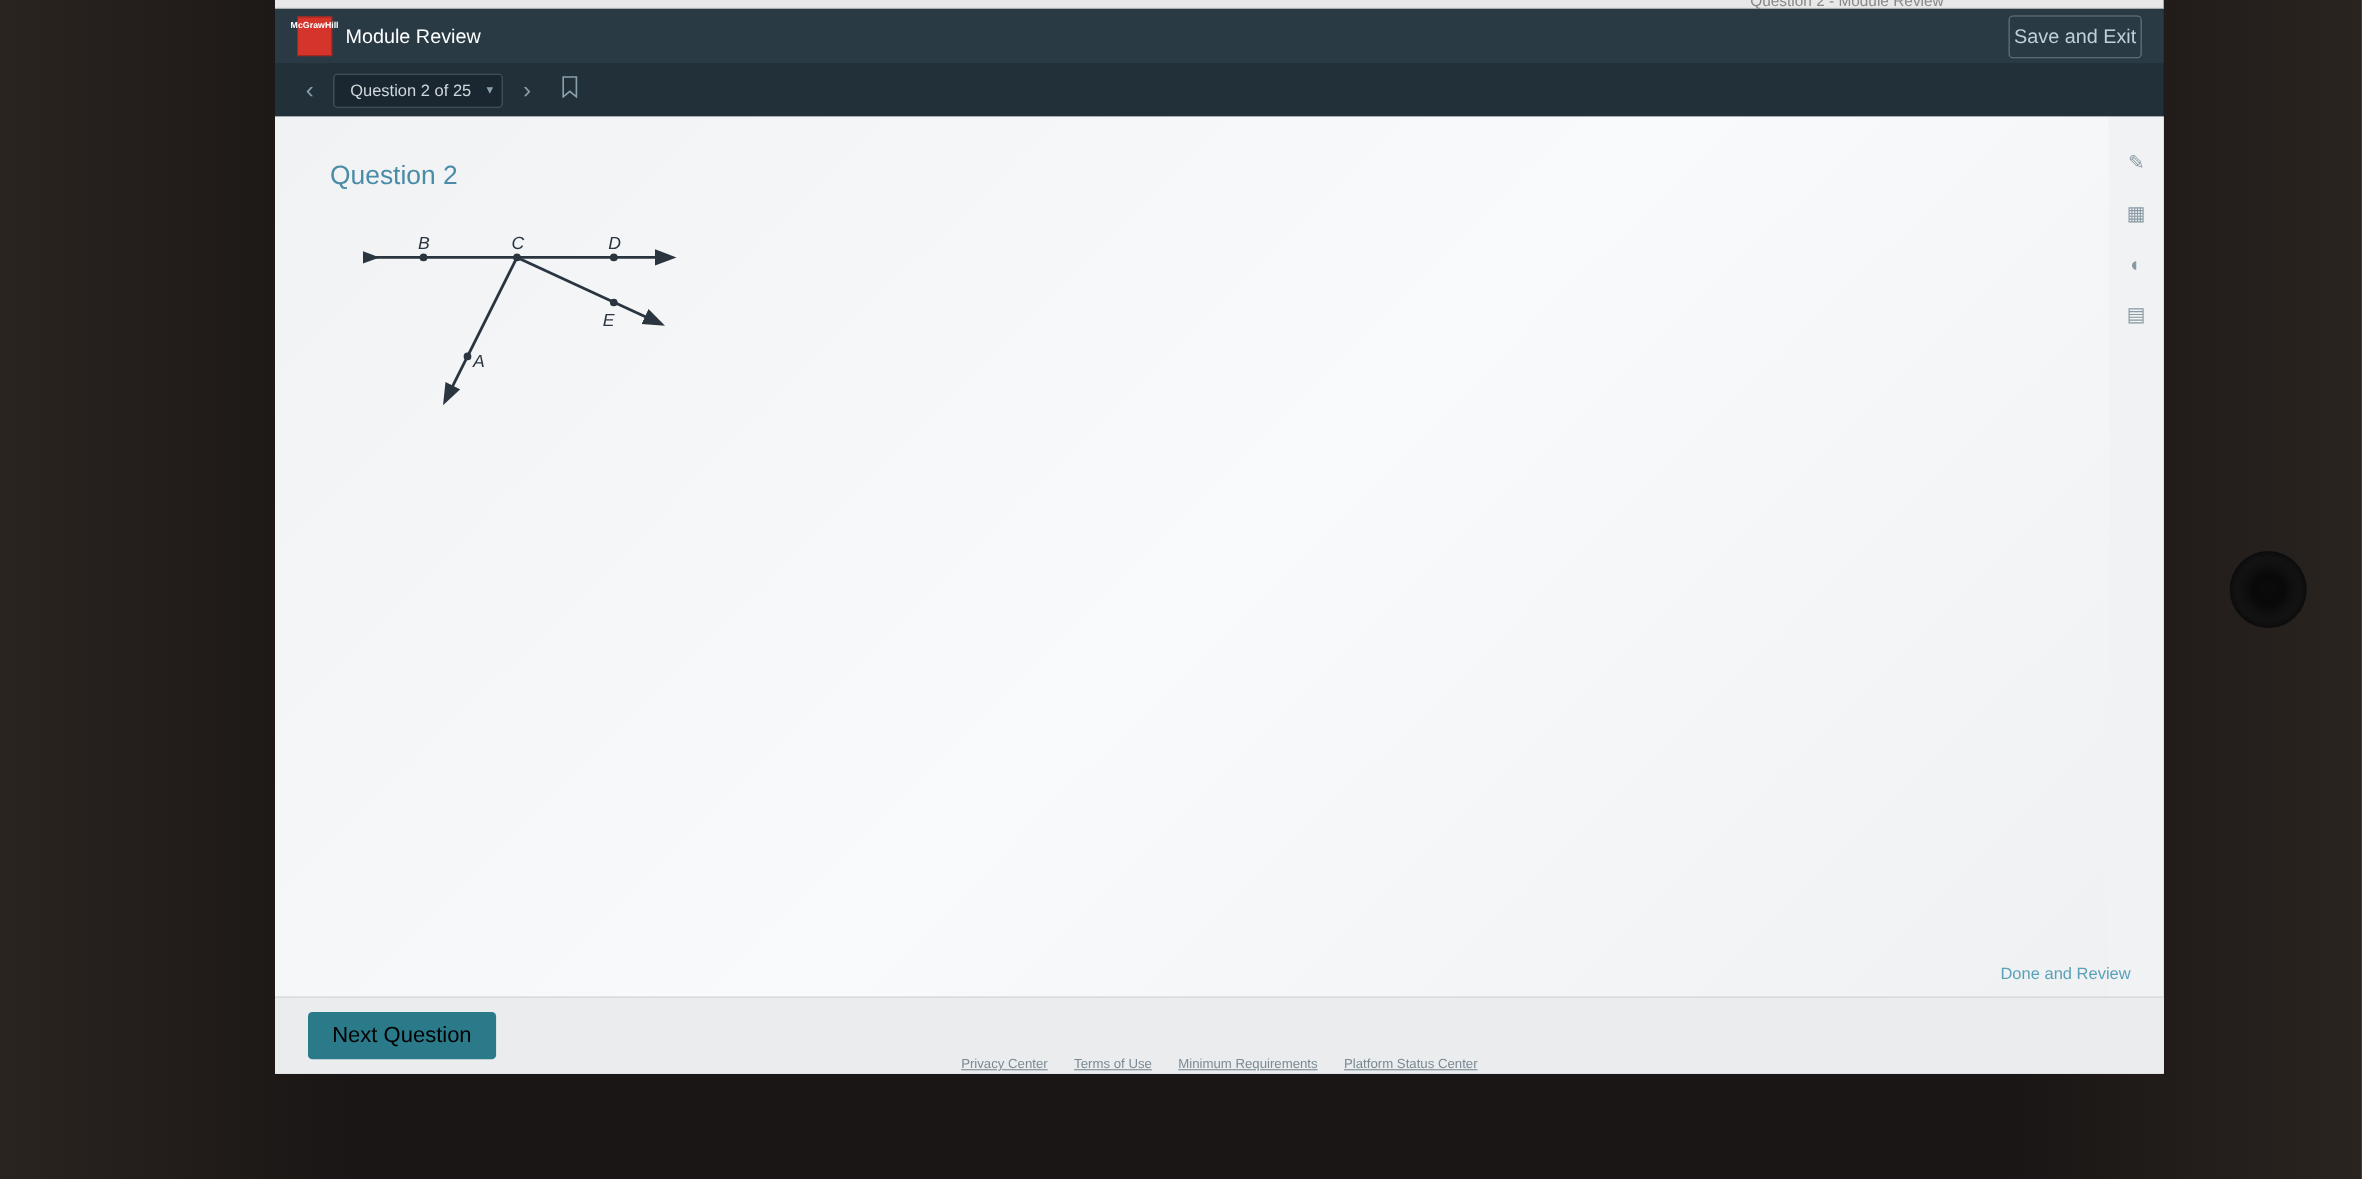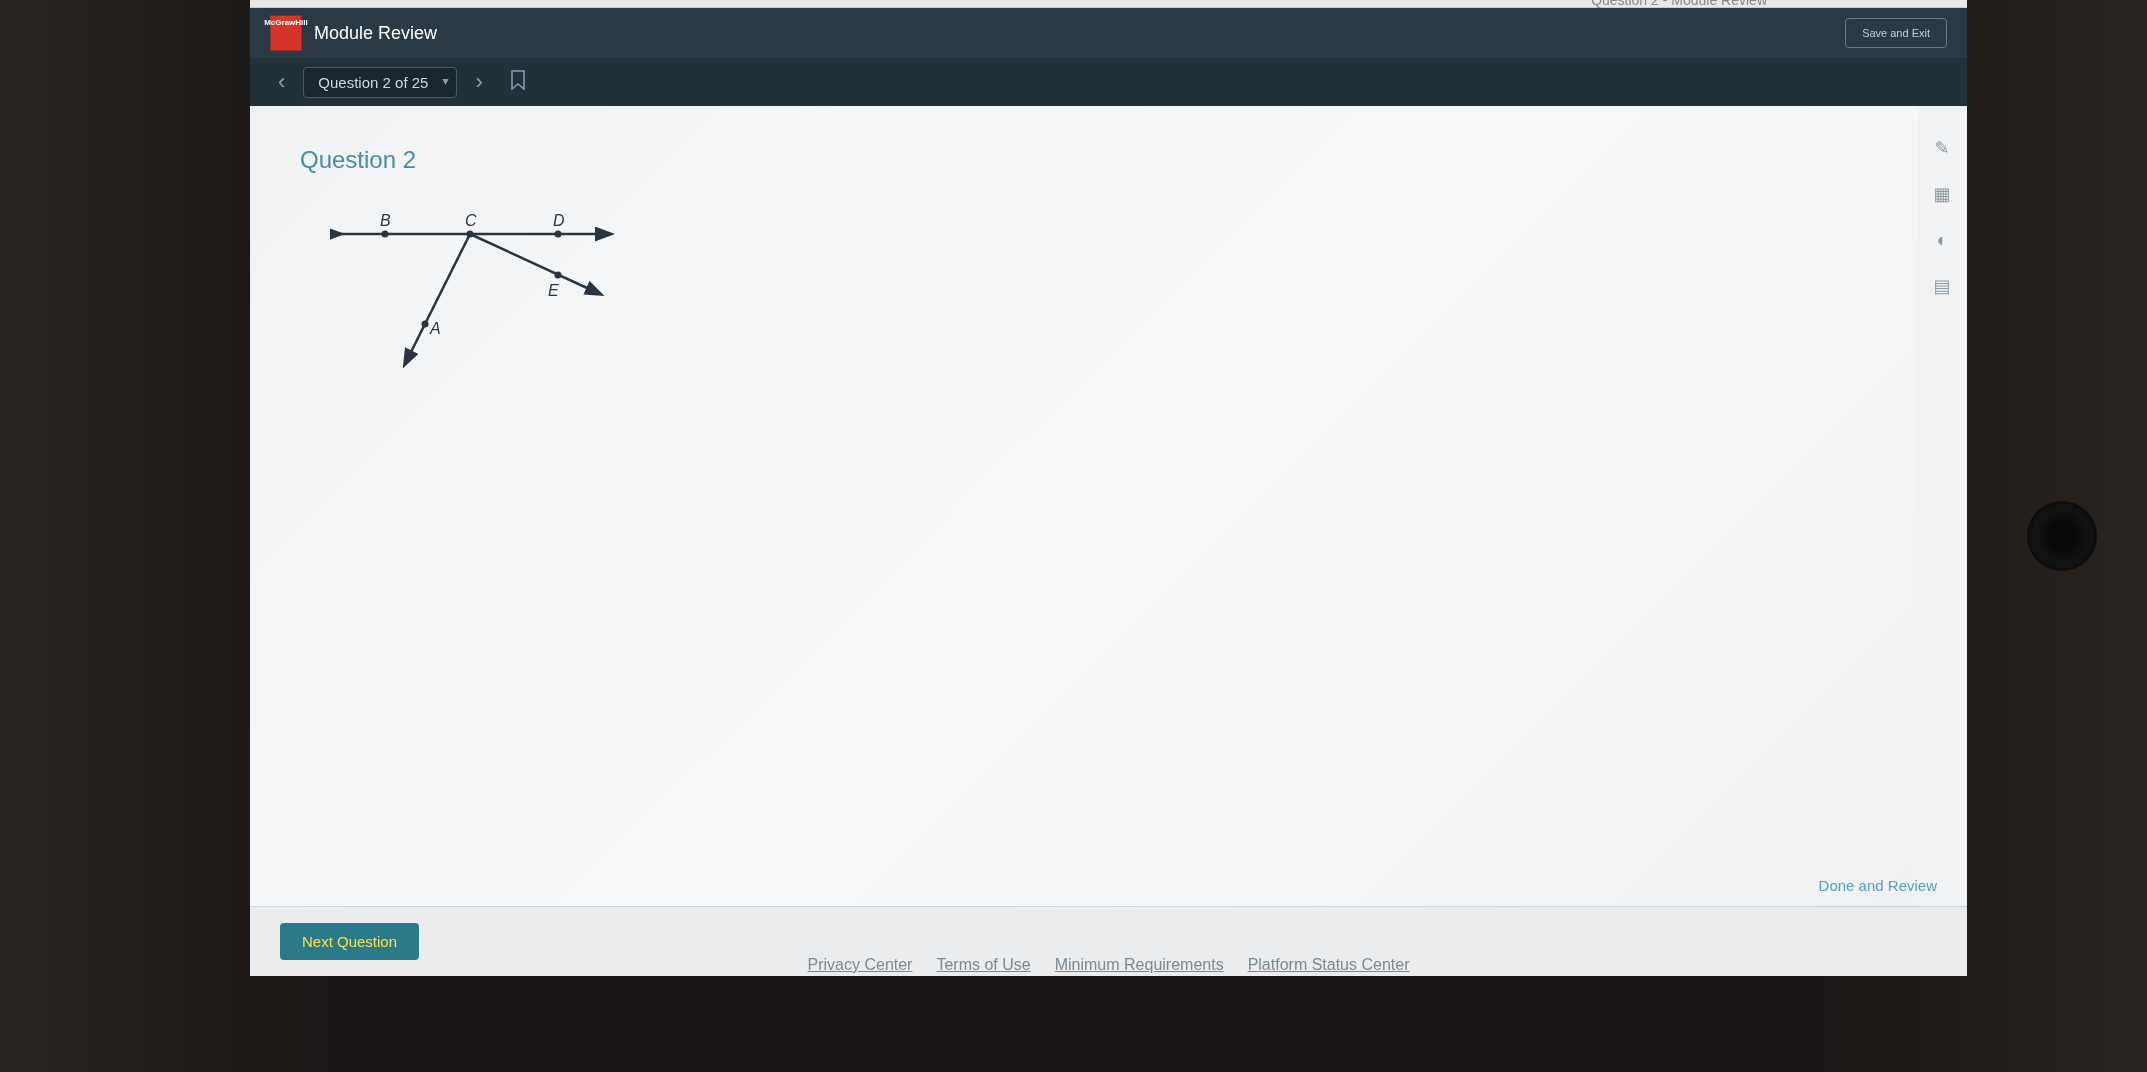--- a/index.html
+++ b/index.html
@@ -54,23 +54,23 @@
     font-weight: bold;
     color: #fff;
     padding: 2px;
     border: 1px solid #a02820;
   }
   .app-title { font-size: 18px; font-weight: 500; flex: 1; }
   .save-exit-btn {
     background: transparent;
     border: 1px solid #6a7a84;
     color: #c0d0d8;
-    padding: 8px 16px;
+    padding: 8px 4px;
     border-radius: 4px;
-    font-size: 11px;
+    font-size: 18px;
     cursor: pointer;
   }
   .nav-bar {
     background: #223039;
     height: 48px;
     display: flex;
     align-items: center;
     padding: 0 20px;
     gap: 10px;
   }
@@ -192,43 +192,43 @@
     right: 0;
     height: 70px;
     background: #eaecee;
     border-top: 1px solid #d0d4d8;
     display: flex;
     align-items: center;
     padding: 0 30px;
   }
   .next-btn {
     background: #2a7a8a;
-    color: #fde047;
+    color: #000000;
     border: none;
     padding: 10px 22px;
     border-radius: 4px;
-    font-size: 15px;
+    font-size: 20px;
     cursor: pointer;
   }
   .done-review {
     position: absolute;
     right: 30px;
     top: -30px;
     color: #5aa0b8;
     font-size: 15px;
     cursor: pointer;
   }
   .footer-links {
     position: absolute;
     bottom: 2px;
     left: 50%;
     transform: translateX(-50%);
     display: flex;
     gap: 24px;
-    font-size: 16px;
+    font-size: 12px;
     color: #7a8a94;
   }
   .footer-links span { cursor: pointer; text-decoration: underline; }
   .camera-bump {
     position: absolute;
     right: 50px;
     top: 50%;
     transform: translateY(-50%);
     width: 70px;
     height: 70px;

